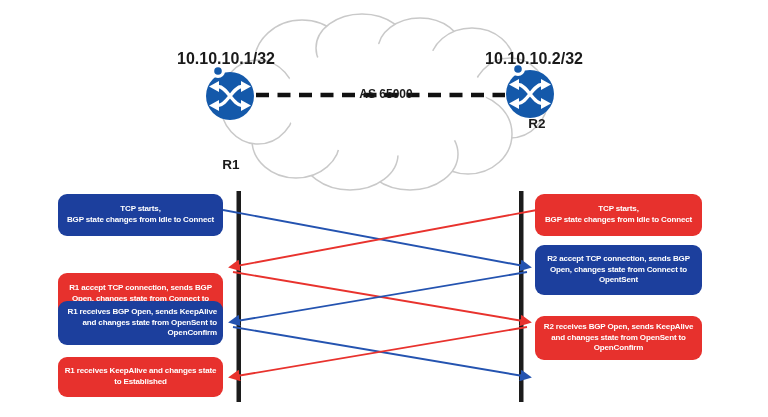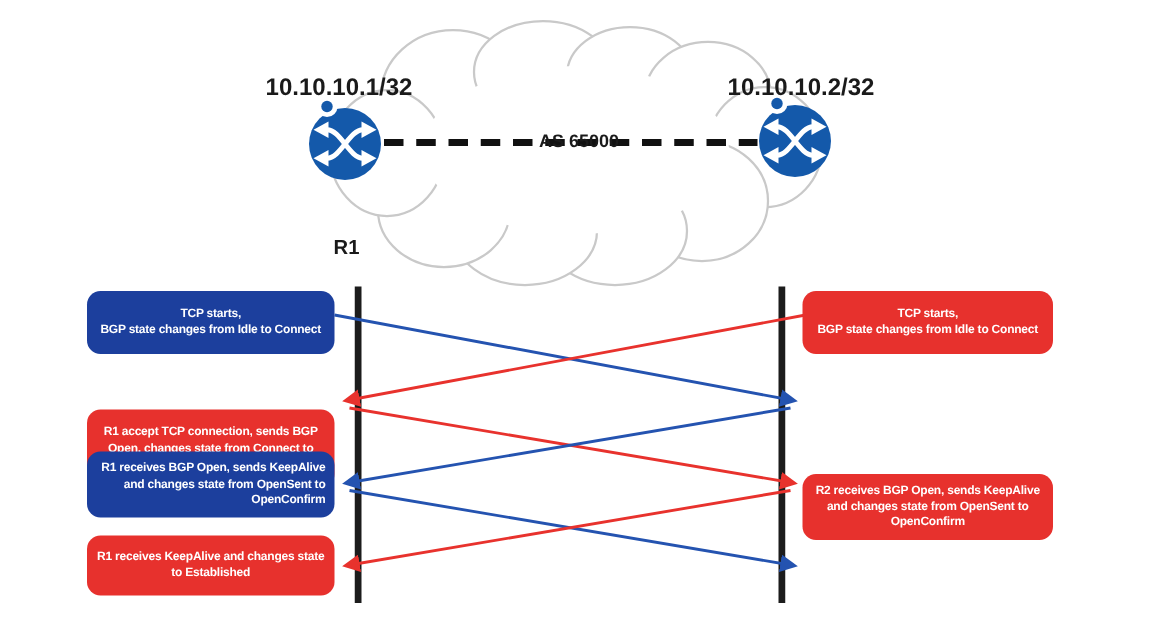--- a/index.html
+++ b/index.html
@@ -96,24 +96,26 @@
       <line class="msg blue" x1="527" y1="272" x2="231" y2="322" marker-end="url(#ah-blue)"></line>
       <line class="msg blue" x1="233" y1="327" x2="529" y2="377" marker-end="url(#ah-blue)"></line>
       <line class="msg red" x1="527" y1="327" x2="231" y2="377" marker-end="url(#ah-red)"></line>
     </g>
   </svg>
 
   <div class="node-label ip-label" style="left:146px; top:50px;">10.10.10.1/32</div>
   <div class="node-label ip-label" style="left:454px; top:50px;">10.10.10.2/32</div>
   <div class="node-label as-label" style="left:306px; top:72px;margin-top:15px;">AS 65000</div>
   <div class="node-label router-name" style="left:171px; top:117px;margin-top:40px;">R1</div>
+  <div class="node-label router-name" style="left:477px; top:116px;">R2</div>
 
   <div class="event-box blue" style="left:58px; top:194px; width:165px; height:42px;">TCP starts,
 BGP state changes from Idle to Connect</div>
   <div class="event-box red" style="left:58px; top:245px; width:165px; height:52px;margin-top:28px;">R1 accept TCP connection, sends BGP Open, changes state from Connect to OpentSent</div>
   <div class="event-box blue" style="left:58px; top:301px; width:165px; height:44px;text-align:right;">R1 receives BGP Open, sends KeepAlive and changes state from OpenSent to OpenConfirm</div>
   <div class="event-box red" style="left:58px; top:357px; width:165px; height:33px;">R1 receives KeepAlive and changes state to Established</div>
 
   <div class="event-box red" style="left:535px; top:194px; width:167px; height:42px;">TCP starts,
 BGP state changes from Idle to Connect</div>
+  <div class="event-box blue" style="left:535px; top:245px; width:167px; height:50px;">R2 accept TCP connection, sends BGP Open, changes state from Connect to OpentSent</div>
   <div class="event-box red" style="left:535px; top:301px; width:167px; height:44px;margin-top:15px;">R2 receives BGP Open, sends KeepAlive and changes state from OpenSent to OpenConfirm</div>
 
 </div>
 
 </body></html>

